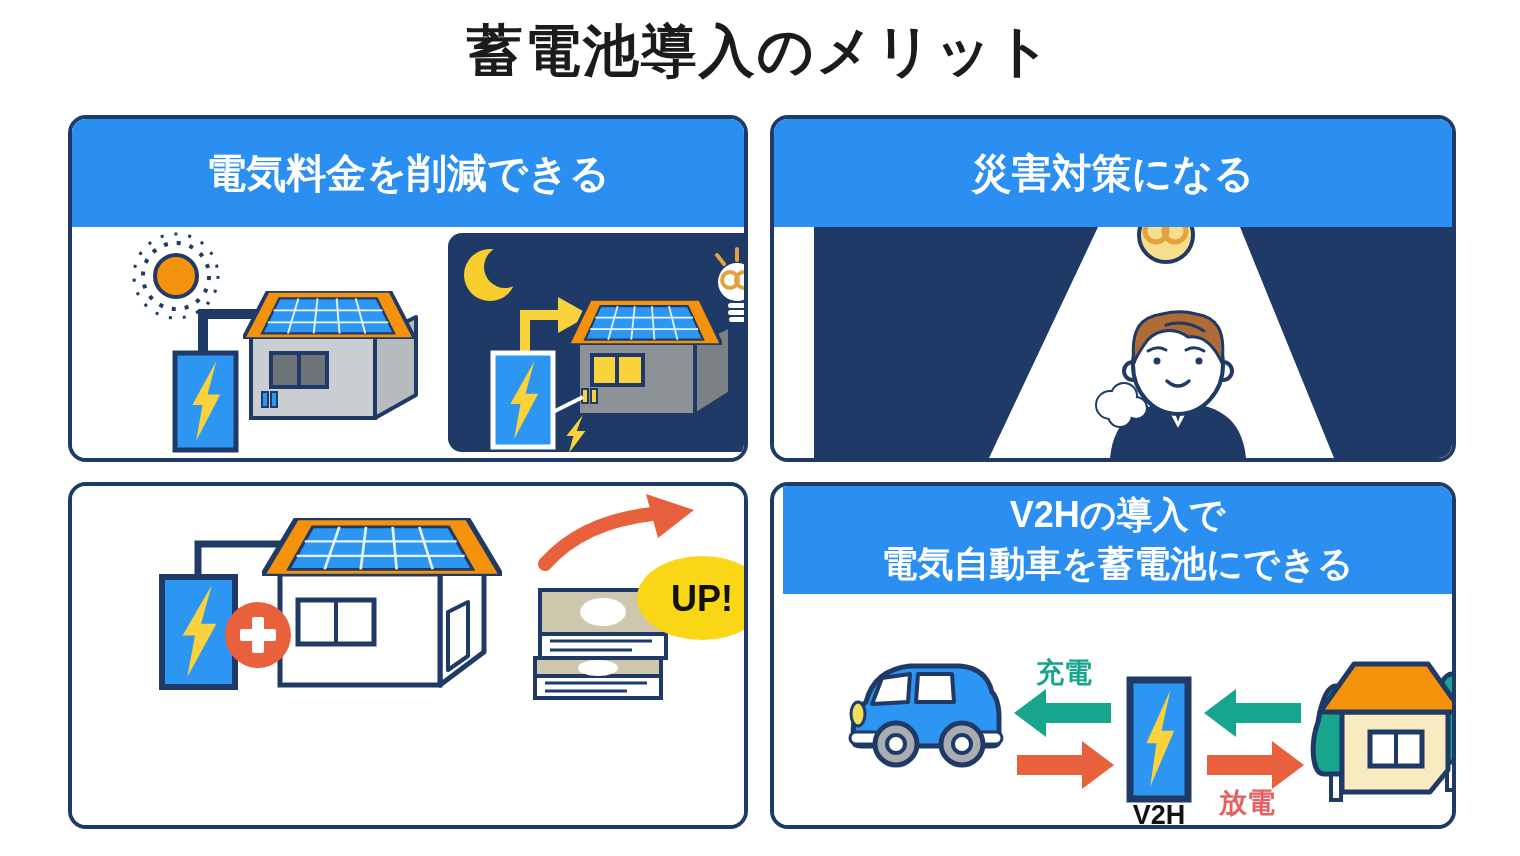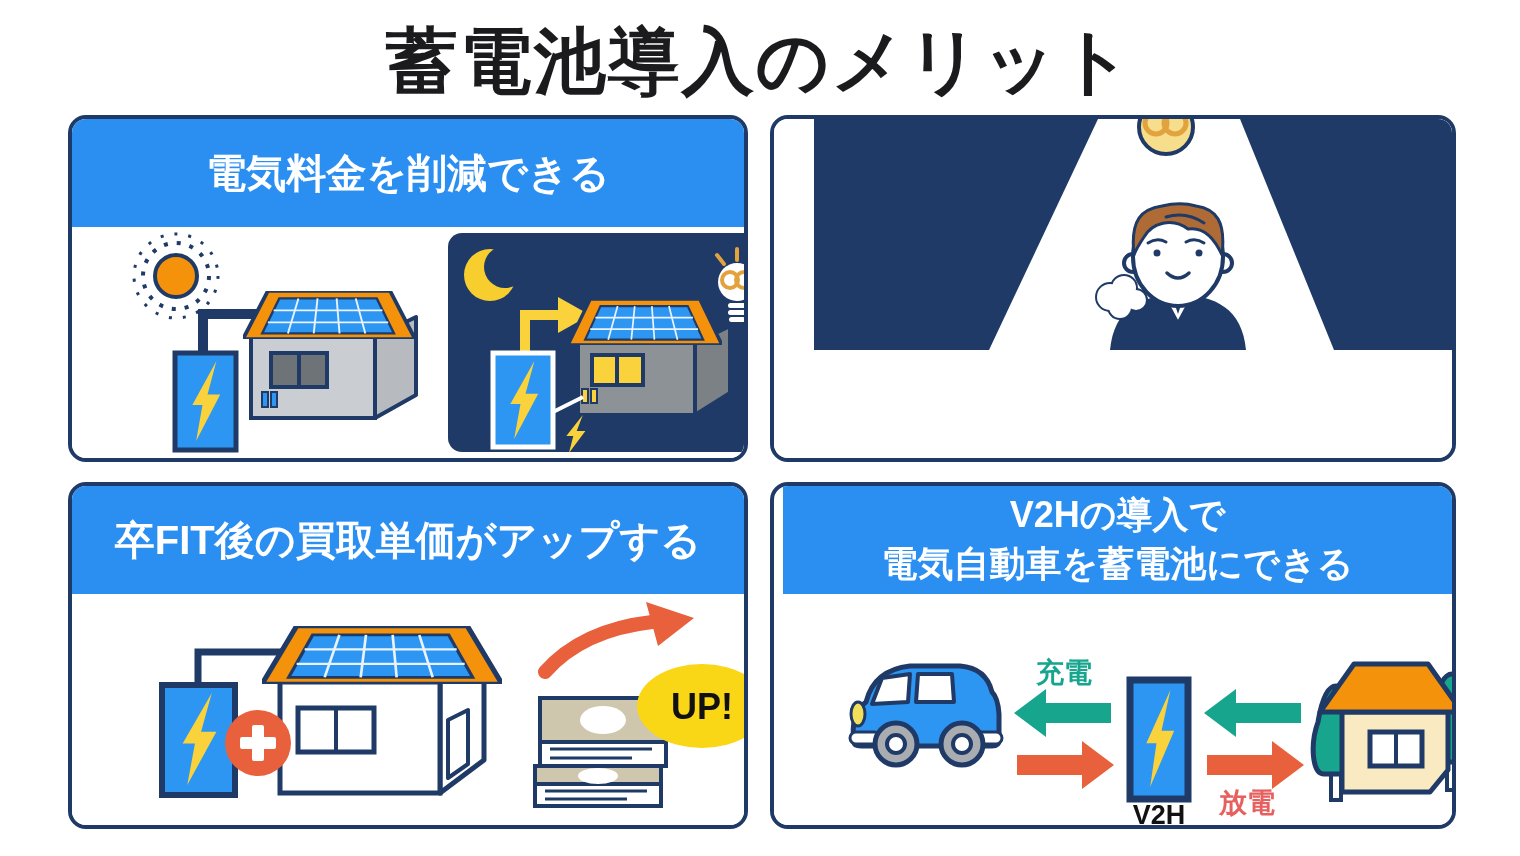--- a/index.html
+++ b/index.html
@@ -1,19 +1,19 @@
 <!DOCTYPE html>
 <html><head>
 <meta charset="utf-8">
 <style>
   html,body{margin:0;padding:0;background:#fff;}
   .canvas{position:relative;width:1520px;height:856px;background:#ffffff;
           font-family:"Liberation Sans",sans-serif;overflow:hidden;}
   .title{position:absolute;top:14px;left:0;width:100%;margin:0;text-align:center;
-         font-size:72px;font-weight:800;color:#1b1b1d;letter-spacing:2px;}
+         font-size:56px;font-weight:800;color:#1b1b1d;letter-spacing:2px;}
   .grid{position:absolute;left:68px;top:115px;width:1388px;height:714px;
         display:grid;grid-template-columns:680px 686px;grid-template-rows:347px 347px;
         column-gap:22px;row-gap:20px;}
   .panel{border:4px solid #1f3a67;border-radius:18px;overflow:hidden;background:#fff;
          display:flex;flex-direction:column;box-sizing:border-box;}
   .panel-header{background:#2b8ff2;color:#fff;font-weight:bold;font-size:40px;
         height:108px;flex:0 0 108px;display:flex;align-items:center;justify-content:center;
         text-align:center;line-height:1.25;}
   .panel-header.two-line{font-size:36px;line-height:1.35;margin-left:9px;}
   .panel-header span{white-space:pre-line;}
@@ -114,20 +114,23 @@
               <rect x="381" y="126" width="60" height="94" fill="#2d96f2" stroke="#ffffff" stroke-width="5"></rect>
               <use href="#bolt" x="392" y="134" width="38" height="78" fill="#f9d23c"></use>
             </g>
             <use href="#bolt" x="450" y="188" width="26" height="38" fill="#f9d23c"></use>
           </g>
         </svg>
       </div>
     </section>
 
     <section class="panel">
+      <header class="panel-header">
+        <span>災害対策になる</span>
+      </header>
       <div class="panel-body">
         <svg width="678" height="231" viewBox="0 0 678 231">
           <rect x="0" y="0" width="678" height="231" fill="#1f3a67"></rect>
           <polygon points="284,0 426,0 520,231 175,231" fill="#ffffff"></polygon>
           <g>
             <circle cx="352" cy="8" r="27" fill="#f7de8c" stroke="#1f3a67" stroke-width="4"></circle>
             <circle cx="342" cy="4" r="11" fill="none" stroke="#e2a23e" stroke-width="5"></circle>
             <circle cx="361" cy="4" r="11" fill="none" stroke="#e2a23e" stroke-width="5"></circle>
           </g>
           <g>
@@ -153,23 +156,20 @@
             <circle cx="296" cy="178" r="13" fill="#ffffff"></circle>
             <circle cx="310" cy="169" r="12" fill="#ffffff"></circle>
             <circle cx="322" cy="181" r="10" fill="#ffffff"></circle>
             <circle cx="306" cy="188" r="11" fill="#ffffff"></circle>
           </g>
         </svg>
       </div>
     </section>
 
     <section class="panel">
-      <header class="panel-header">
-        <span>卒FIT後の買取単価がアップする</span>
-      </header>
       <div class="panel-body">
         <svg width="672" height="231" viewBox="0 0 672 231">
           <path d="M 86,91 V 58 H 171" fill="none" stroke="#1f3a67" stroke-width="7"></path>
           <g>
             <rect x="50" y="91" width="73" height="110" fill="#2d96f2" stroke="#1f3a67" stroke-width="6"></rect>
             <use href="#bolt" x="63" y="99" width="46" height="92" fill="#f9d23c"></use>
           </g>
           <g>
             <polygon points="328,88 372,68 372,166 328,199" fill="#ffffff" stroke="#1f3a67" stroke-width="5" stroke-linejoin="round"></polygon>
             <rect x="168" y="88" width="160" height="111" fill="#ffffff" stroke="#1f3a67" stroke-width="5"></rect>

